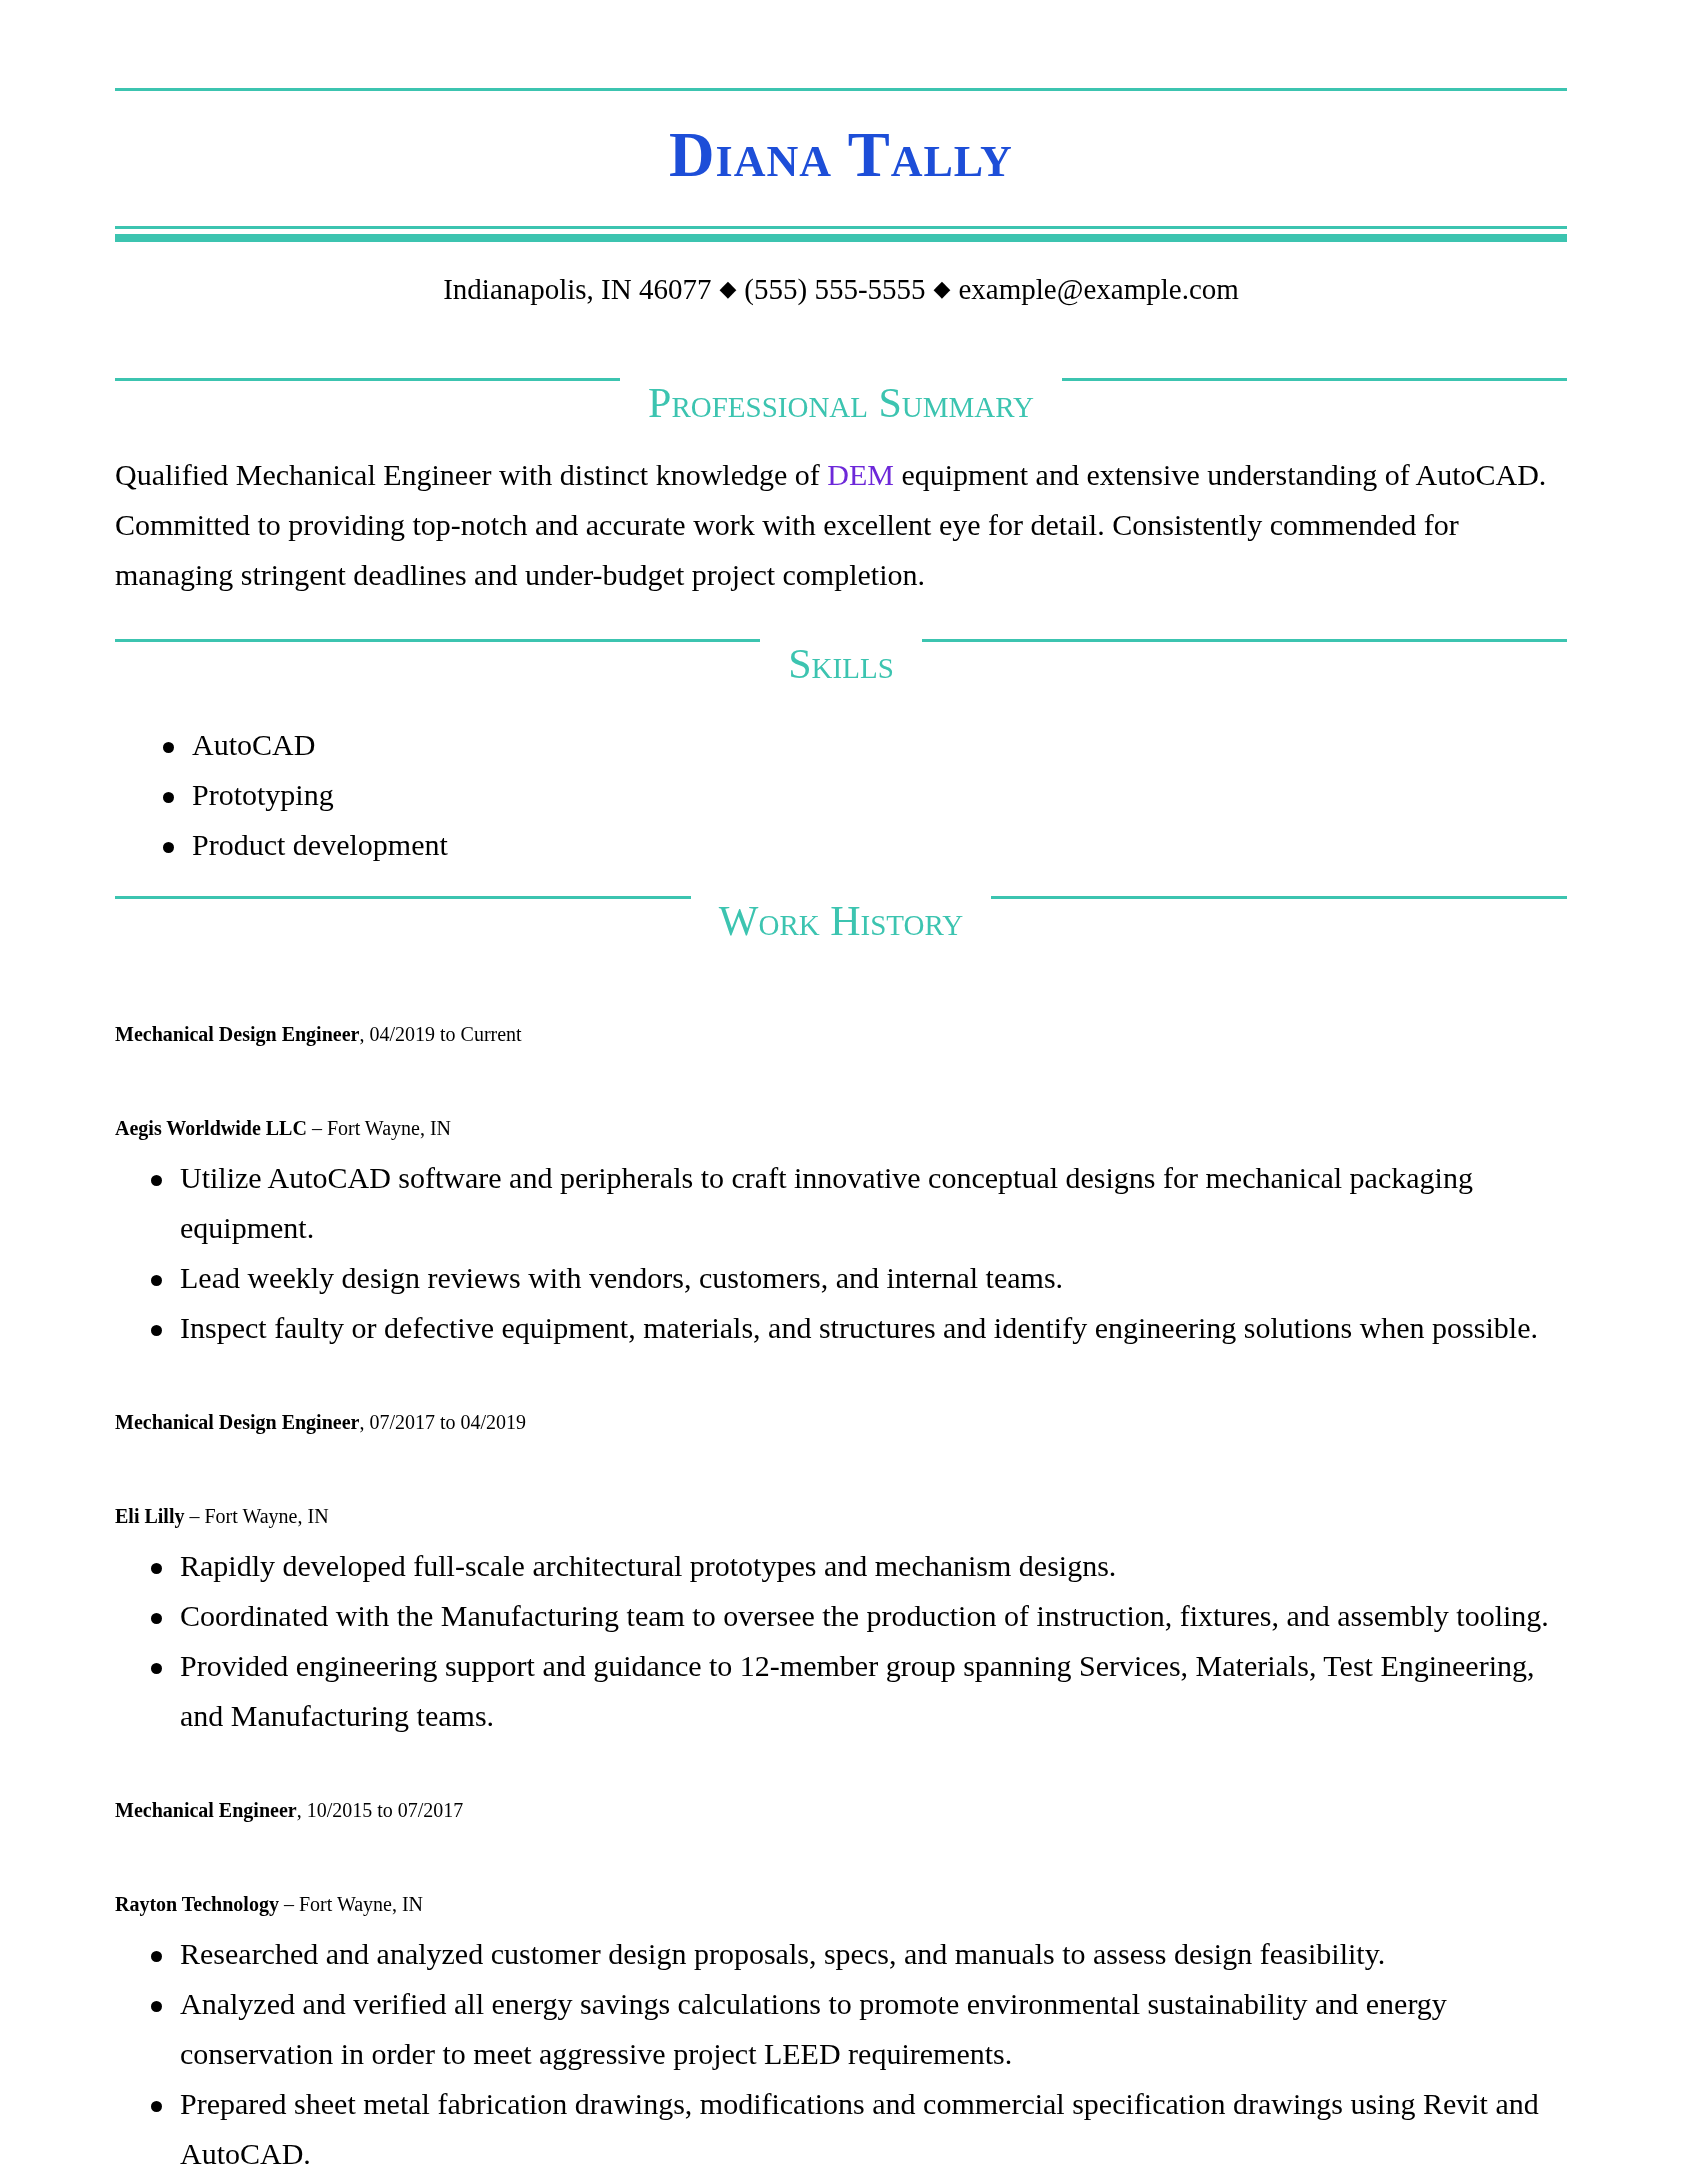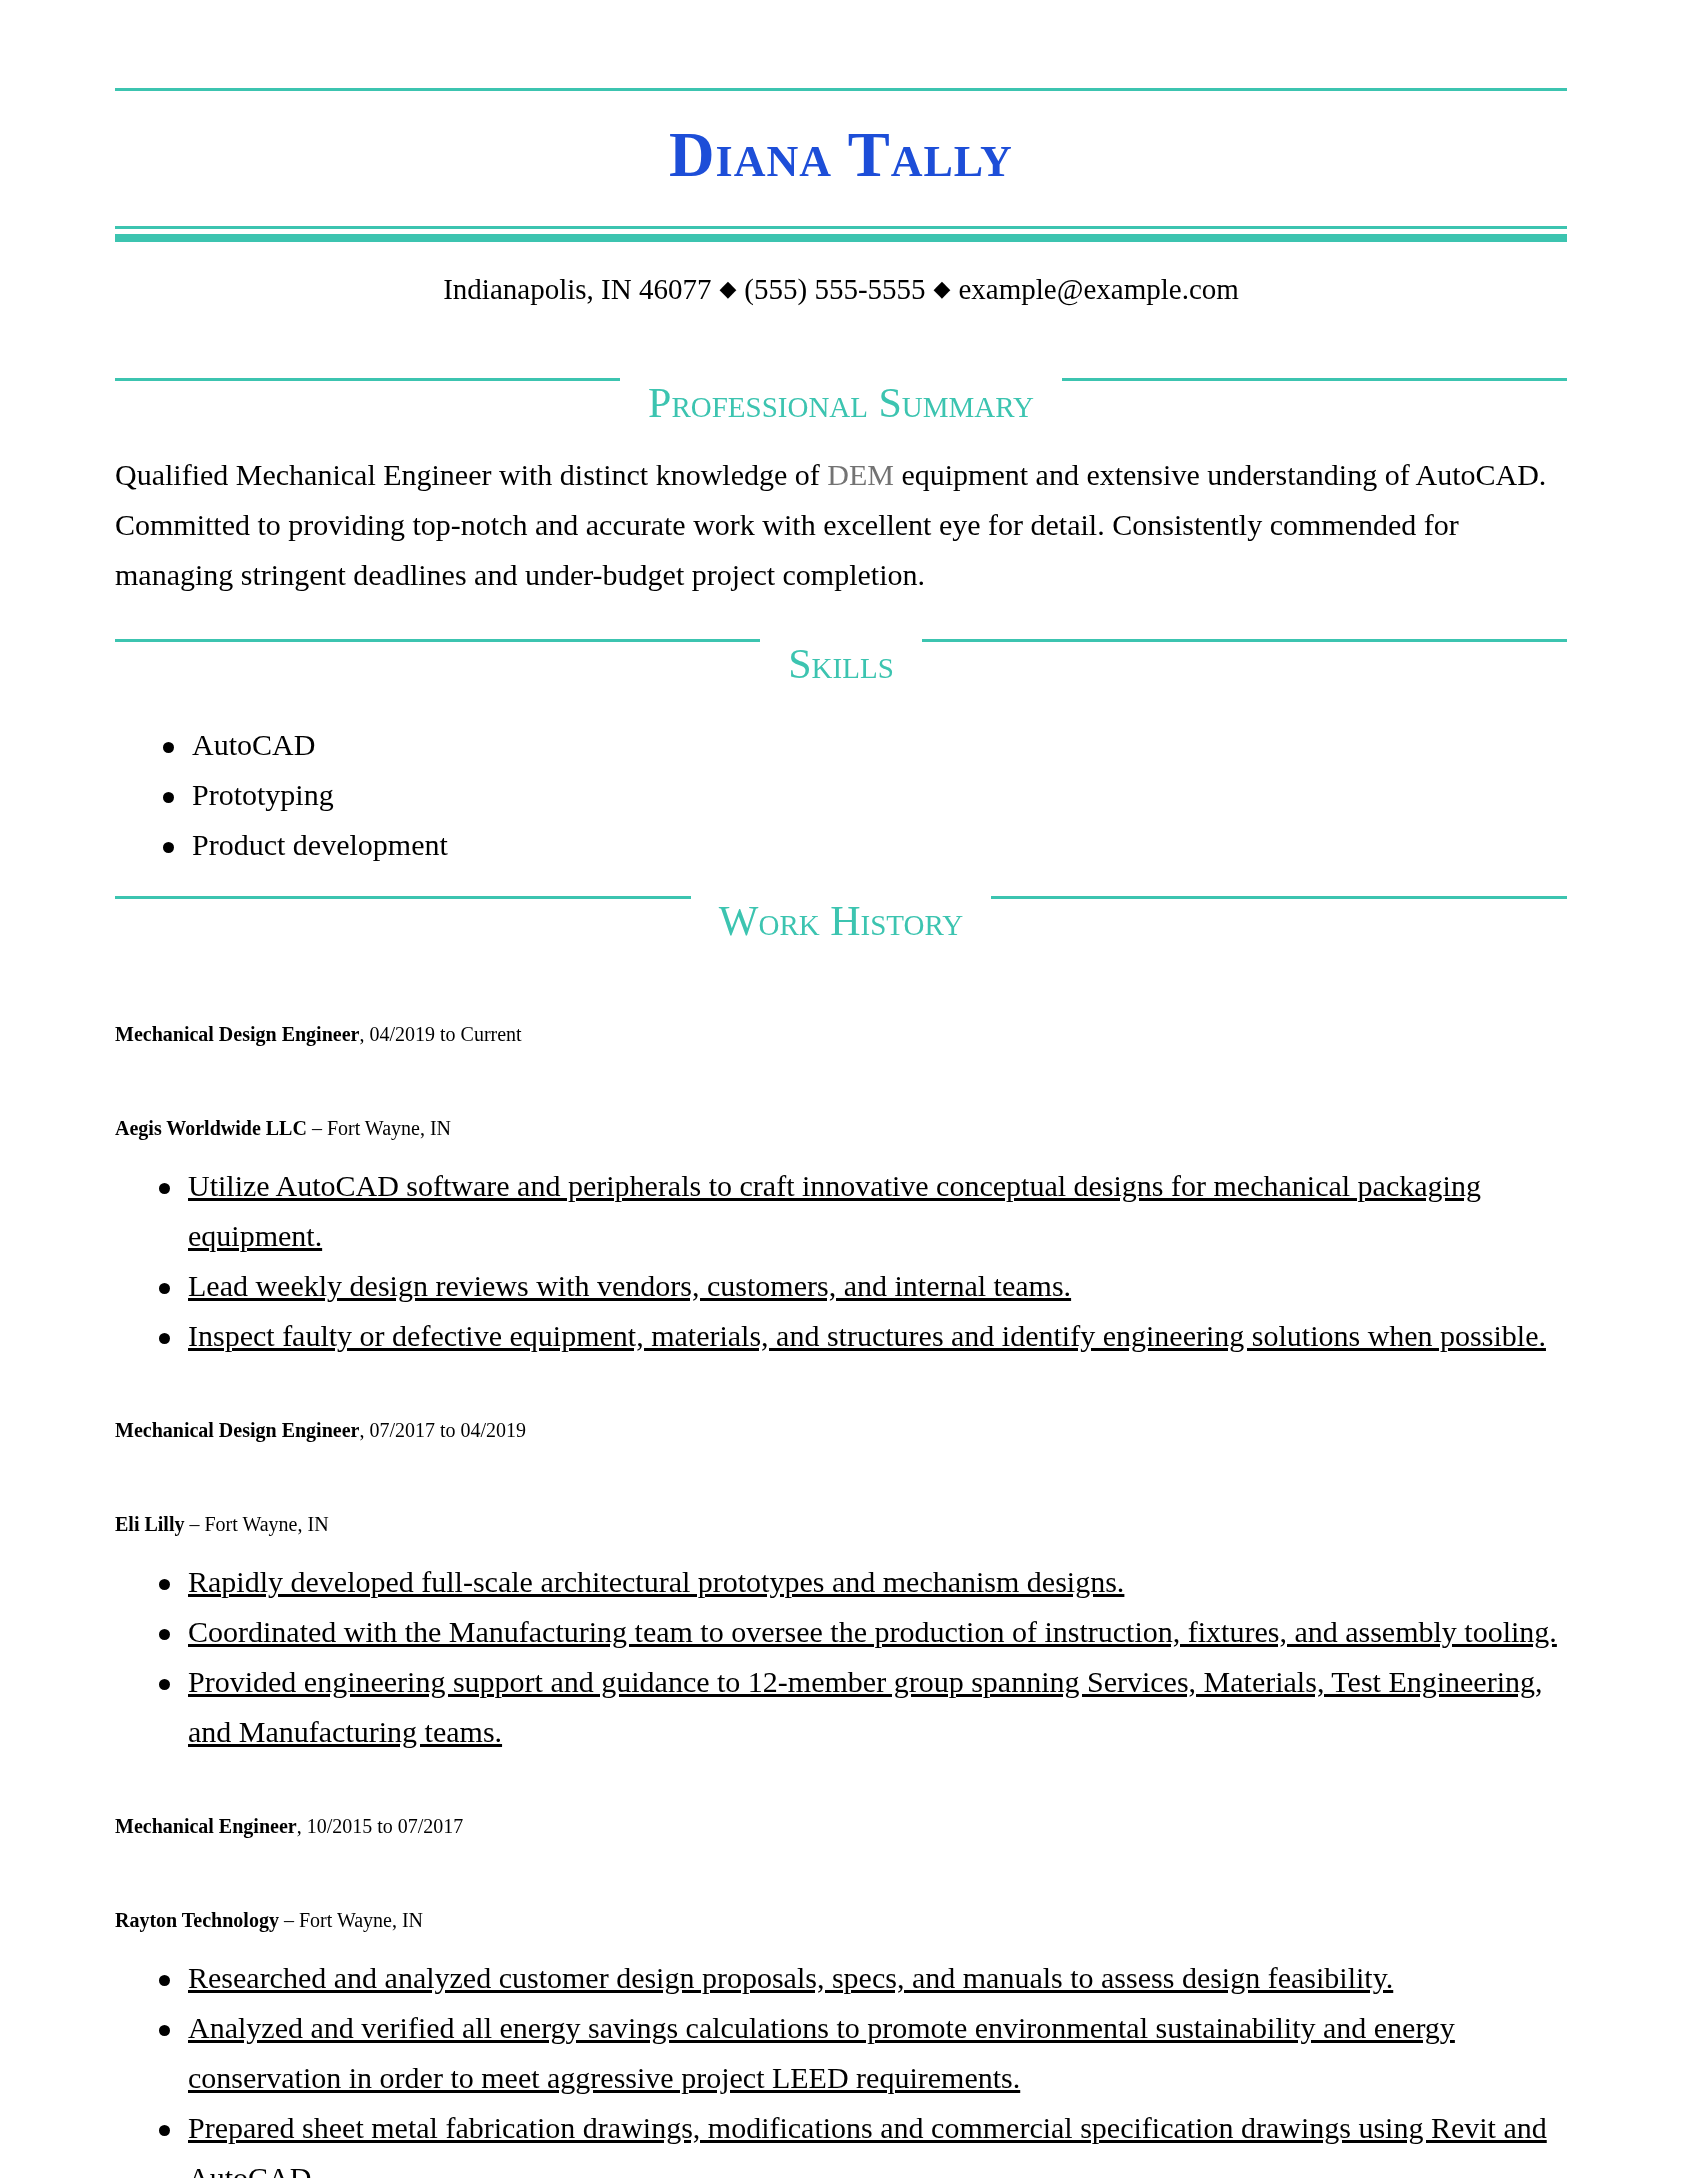--- a/index.html
+++ b/index.html
@@ -12,32 +12,32 @@
   .rule-thin { position: absolute; left: 0; top: 226px; width: 100%; height: 3px; background: #3cc4b0; }
   .rule-thick { position: absolute; left: 0; top: 234px; width: 100%; height: 8px; background: #3cc4b0; }
   .contact { position: absolute; left: 0; top: 269px; width: 100%; text-align: center; font-size: 29px; line-height: 40px; }
   .contact .sep { font-size: 22px; margin: 0 8px; position: relative; top: -3px; }
 
   .section-head { position: absolute; left: 0; width: 100%; display: flex; align-items: flex-start; height: 50px; }
   .section-head .line { flex: 1; height: 3px; background: #3cc4b0; }
   .section-head .title { padding: 0 28px; font-size: 42px; font-variant: small-caps; color: #3cc4b0; line-height: 50px; white-space: nowrap; }
 
   .summary { position: absolute; left: 0; top: 450px; width: 1436px; font-size: 30px; line-height: 50px; }
-  .summary .link { color: #737373; }
+  .summary .link { color: #6d28d9; }
 
   .skills { position: absolute; left: 0; top: 708px; width: 100%; display: flex; }
   .skills ul { width: 50%; margin: 12px; padding: 0; list-style: none; }
   .bul { position: relative; padding-left: 65px; font-size: 30px; line-height: 50px; }
   .bul::before { content: ""; position: absolute; left: 36px; top: 22px; width: 11px; height: 11px; border-radius: 50%; background: #000; }
 
   .work { position: absolute; left: 0; top: 965px; width: 100%; }
   .job { margin-bottom: 28px; }
   .job .l { font-size: 20px; line-height: 50px; margin-top: 44px; }
   .job b { font-weight: bold; }
-  .job ul { margin: 8px; padding: 0; list-style: none; width: 1436px; text-decoration: underline; }
+  .job ul { margin: 0; padding: 0; list-style: none; width: 1436px; }
 </style>
 </head>
 <body>
 
 <div class="page">
   <div class="rule-top"></div>
   <div class="name">Diana Tally</div>
   <div class="rule-thin"></div>
   <div class="rule-thick"></div>
 

